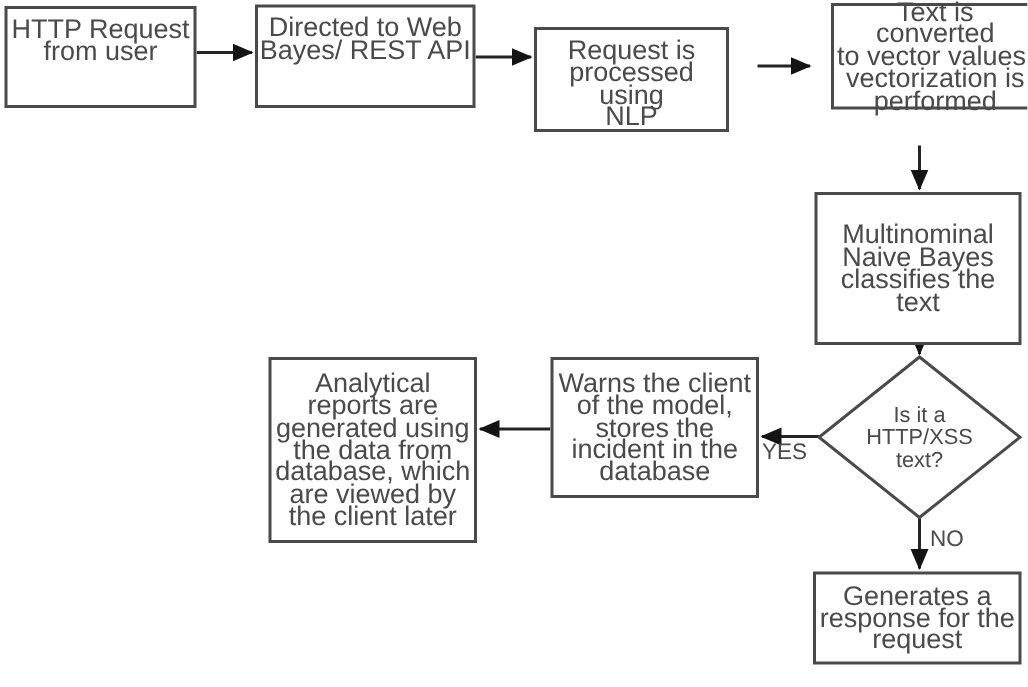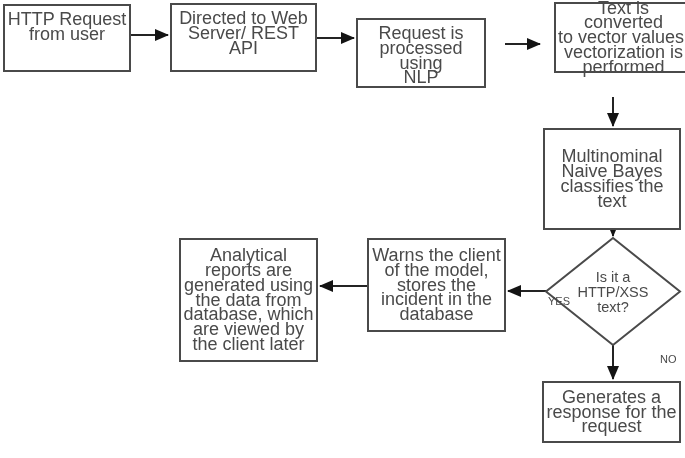--- a/index.html
+++ b/index.html
@@ -33,21 +33,21 @@
   #edges polygon.diamond{fill:#ffffff;stroke:#4a4a4a;stroke-width:2;}
   .diamond-label{
     position:absolute;
     left:553px;top:266px;width:120px;height:52px;
     color:#4a4a4a;font-size:14.5px;line-height:15px;
     text-align:center;white-space:pre-line;
     display:flex;flex-direction:column;justify-content:center;align-items:center;
   }
   .branch-label{
     position:absolute;
-    color:#4a4a4a;font-size:11px;line-height:15px;margin-left:40px;
+    color:#4a4a4a;font-size:15px;line-height:15px;
   }
   #label-yes{left:508px;top:294px;}
   #label-no{left:620px;top:352px;}
 </style>
 </head>
 <body>
 
 <div id="canvas">
 
   <svg id="edges" viewBox="0 0 685 458" xmlns="http://www.w3.org/2000/svg">
@@ -66,21 +66,21 @@
     <path class="edge" d="M367,286 L320,286" marker-end="url(#arrow)"></path>
     <path class="edge" d="M613,345 L613,379" marker-end="url(#arrow)"></path>
 
     <polygon class="diamond" points="613,238 680,291.5 613,345 546,291.5"></polygon>
   </svg>
 
   <div class="node top-align" style="left:3px;top:4px;width:128px;height:68px;">HTTP Request
 from user</div>
 
   <div class="node top-align" style="left:170px;top:3px;width:147px;height:69px;">Directed to Web
-Server/ REST API</div>
+Bayes/ REST API</div>
 
   <div class="node top-align" style="left:356px;top:18px;width:130px;height:70px;">Request is
 processed using
 NLP</div>
 
   <div class="node" style="left:554px;top:2px;width:139px;height:71px;">Text is converted
 to vector values,
 vectorization is
 performed</div>
 

